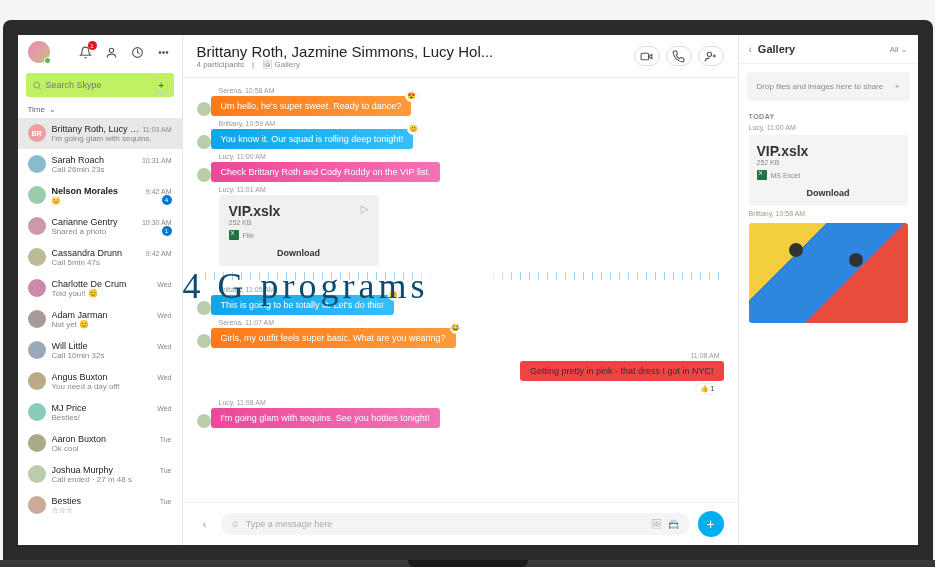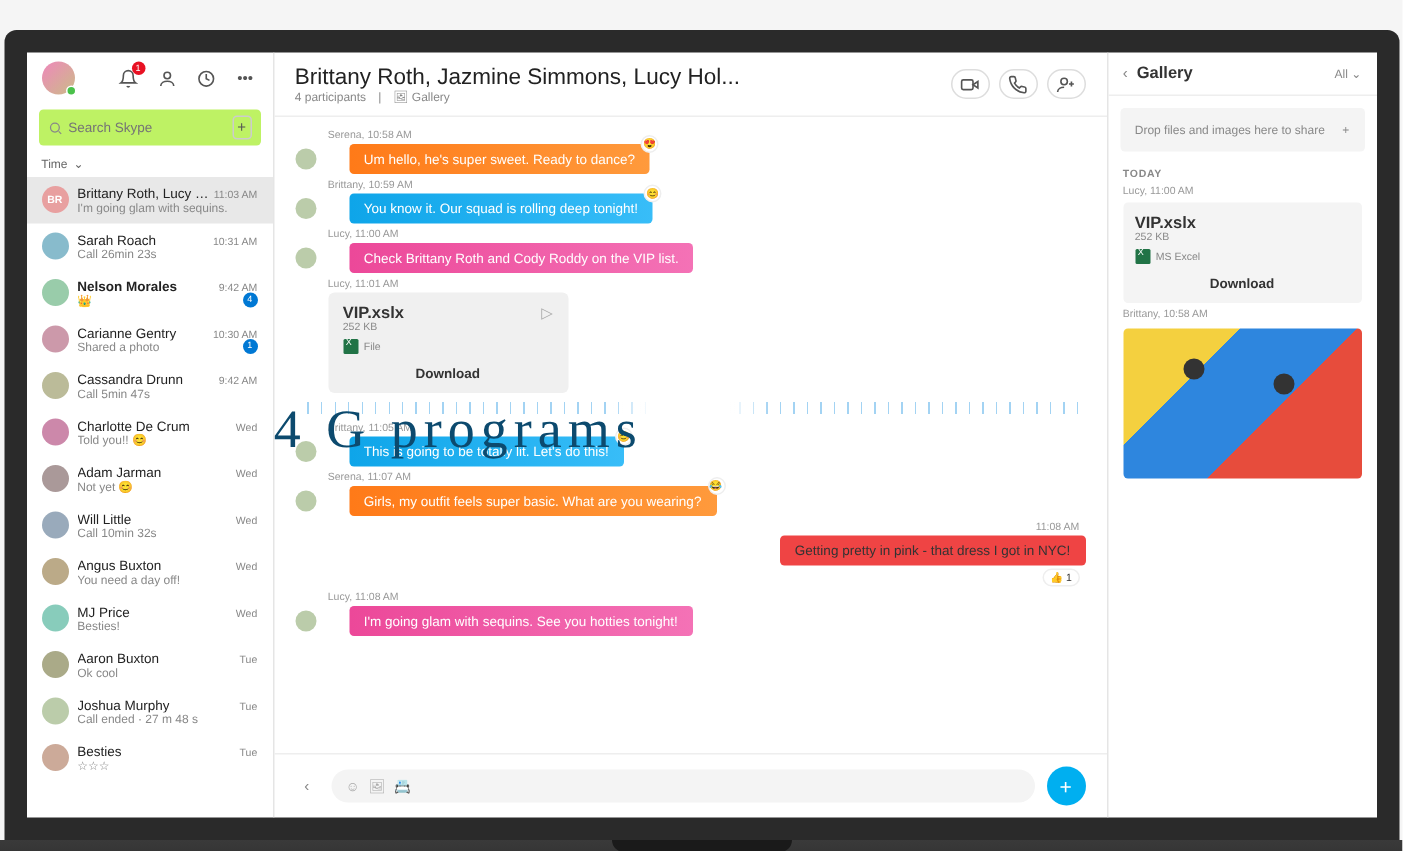--- a/index.html
+++ b/index.html
@@ -33,30 +33,30 @@
 .ci-sub{font-size:8px;color:#888;white-space:nowrap;overflow:hidden;text-overflow:ellipsis}
 .unread{width:10px;height:10px;background:#0078d4;border-radius:50%;color:#fff;font-size:6px;display:flex;align-items:center;justify-content:center;position:absolute;right:10px;bottom:6px}
 .main{flex:1;display:flex;flex-direction:column;min-width:0;position:relative}
 .chat-head{padding:8px 14px;display:flex;justify-content:space-between;align-items:center;border-bottom:1px solid #eee}
 .ch-title{font-size:15px;font-weight:400;color:#222}
 .ch-sub{font-size:8px;color:#888;display:flex;gap:8px}
 .ch-actions{display:flex;gap:6px}
 .ch-btn{width:26px;height:20px;border:1px solid #ddd;border-radius:10px;display:flex;align-items:center;justify-content:center;cursor:pointer;font-size:10px;color:#555}
 .messages{flex:1;padding:6px 14px;overflow:hidden;position:relative}
 .msg-meta{font-size:7px;color:#999;margin:3px 0 2px 22px}
-.msg-row{display:flex;gap:22px;align-items:center;margin-bottom:4px}
+.msg-row{display:flex;gap:0;align-items:flex-end;margin-bottom:4px}
 .msg-row.right{flex-direction:row-reverse}
 .bubble{padding:5px 10px;border-radius:3px;font-size:9px;color:#fff;max-width:300px;position:relative}
 .bubble.orange{background:linear-gradient(90deg,#ff7a18,#ff9a3c)}
 .bubble.blue{background:linear-gradient(90deg,#0ea5e9,#38bdf8)}
 .bubble.pink{background:linear-gradient(90deg,#ec4899,#f472b6)}
 .bubble.gray{background:#ef4444;color:#333}
 .react{position:absolute;right:-6px;top:-6px;width:12px;height:12px;background:#fff;border:1px solid #eee;border-radius:50%;font-size:7px;display:flex;align-items:center;justify-content:center}
 .file-card{background:#f0f0f0;border-radius:4px;padding:8px 10px;width:160px;margin-left:22px;margin-bottom:4px}
-.fc-name{font-size:11px;font-weight:700}
+.fc-name{font-size:14px;font-weight:700}
 .fc-size{font-size:7px;color:#888}
 .fc-type{font-size:7px;color:#888;margin-top:4px;display:flex;align-items:center;gap:4px}
 .fc-icon{width:10px;height:10px;background:#217346;border-radius:1px;position:relative}
 .fc-icon:after{content:"X";position:absolute;color:#fff;font-size:6px;left:2px;top:0}
 .fc-dl{text-align:center;font-size:9px;font-weight:600;margin-top:8px;cursor:pointer}
 .divider-wavy{margin:6px 0;height:8px;background:repeating-linear-gradient(90deg,transparent 0 8px,#4aa8e8 8px 9px);opacity:.5;position:relative}
 .divider-wavy:after{content:"";position:absolute;inset:0;background:linear-gradient(90deg,transparent 40%,#fff 45%,#fff 55%,transparent 60%)}
 .composer{display:flex;align-items:center;padding:8px 14px;gap:8px;border-top:1px solid #eee}
 .comp-input{flex:1;background:#f4f4f4;border-radius:16px;padding:6px 10px;display:flex;align-items:center;gap:6px;color:#aaa;font-size:9px}
 .comp-send{width:26px;height:26px;border-radius:50%;background:#00aff0;display:flex;align-items:center;justify-content:center;color:#fff;font-size:14px;cursor:pointer}
@@ -353,20 +353,21 @@
               </div>
             </div>
           </div>
 
         <div class="overlay-text">4 G  programs</div>
 
         <div class="composer">
           <div class="icon-btn" style="color:#888">‹</div>
           <div class="comp-input">
             <span>☺</span>
+            <span style="flex:1">Type a message here</span>
             <span>🖼</span>
             <span>📇</span>
           </div>
           <div class="comp-send">+</div>
         </div>
       </div>
 
       <div class="gallery">
         <div class="gal-head">
           <div style="display:flex;align-items:center;gap:6px">

